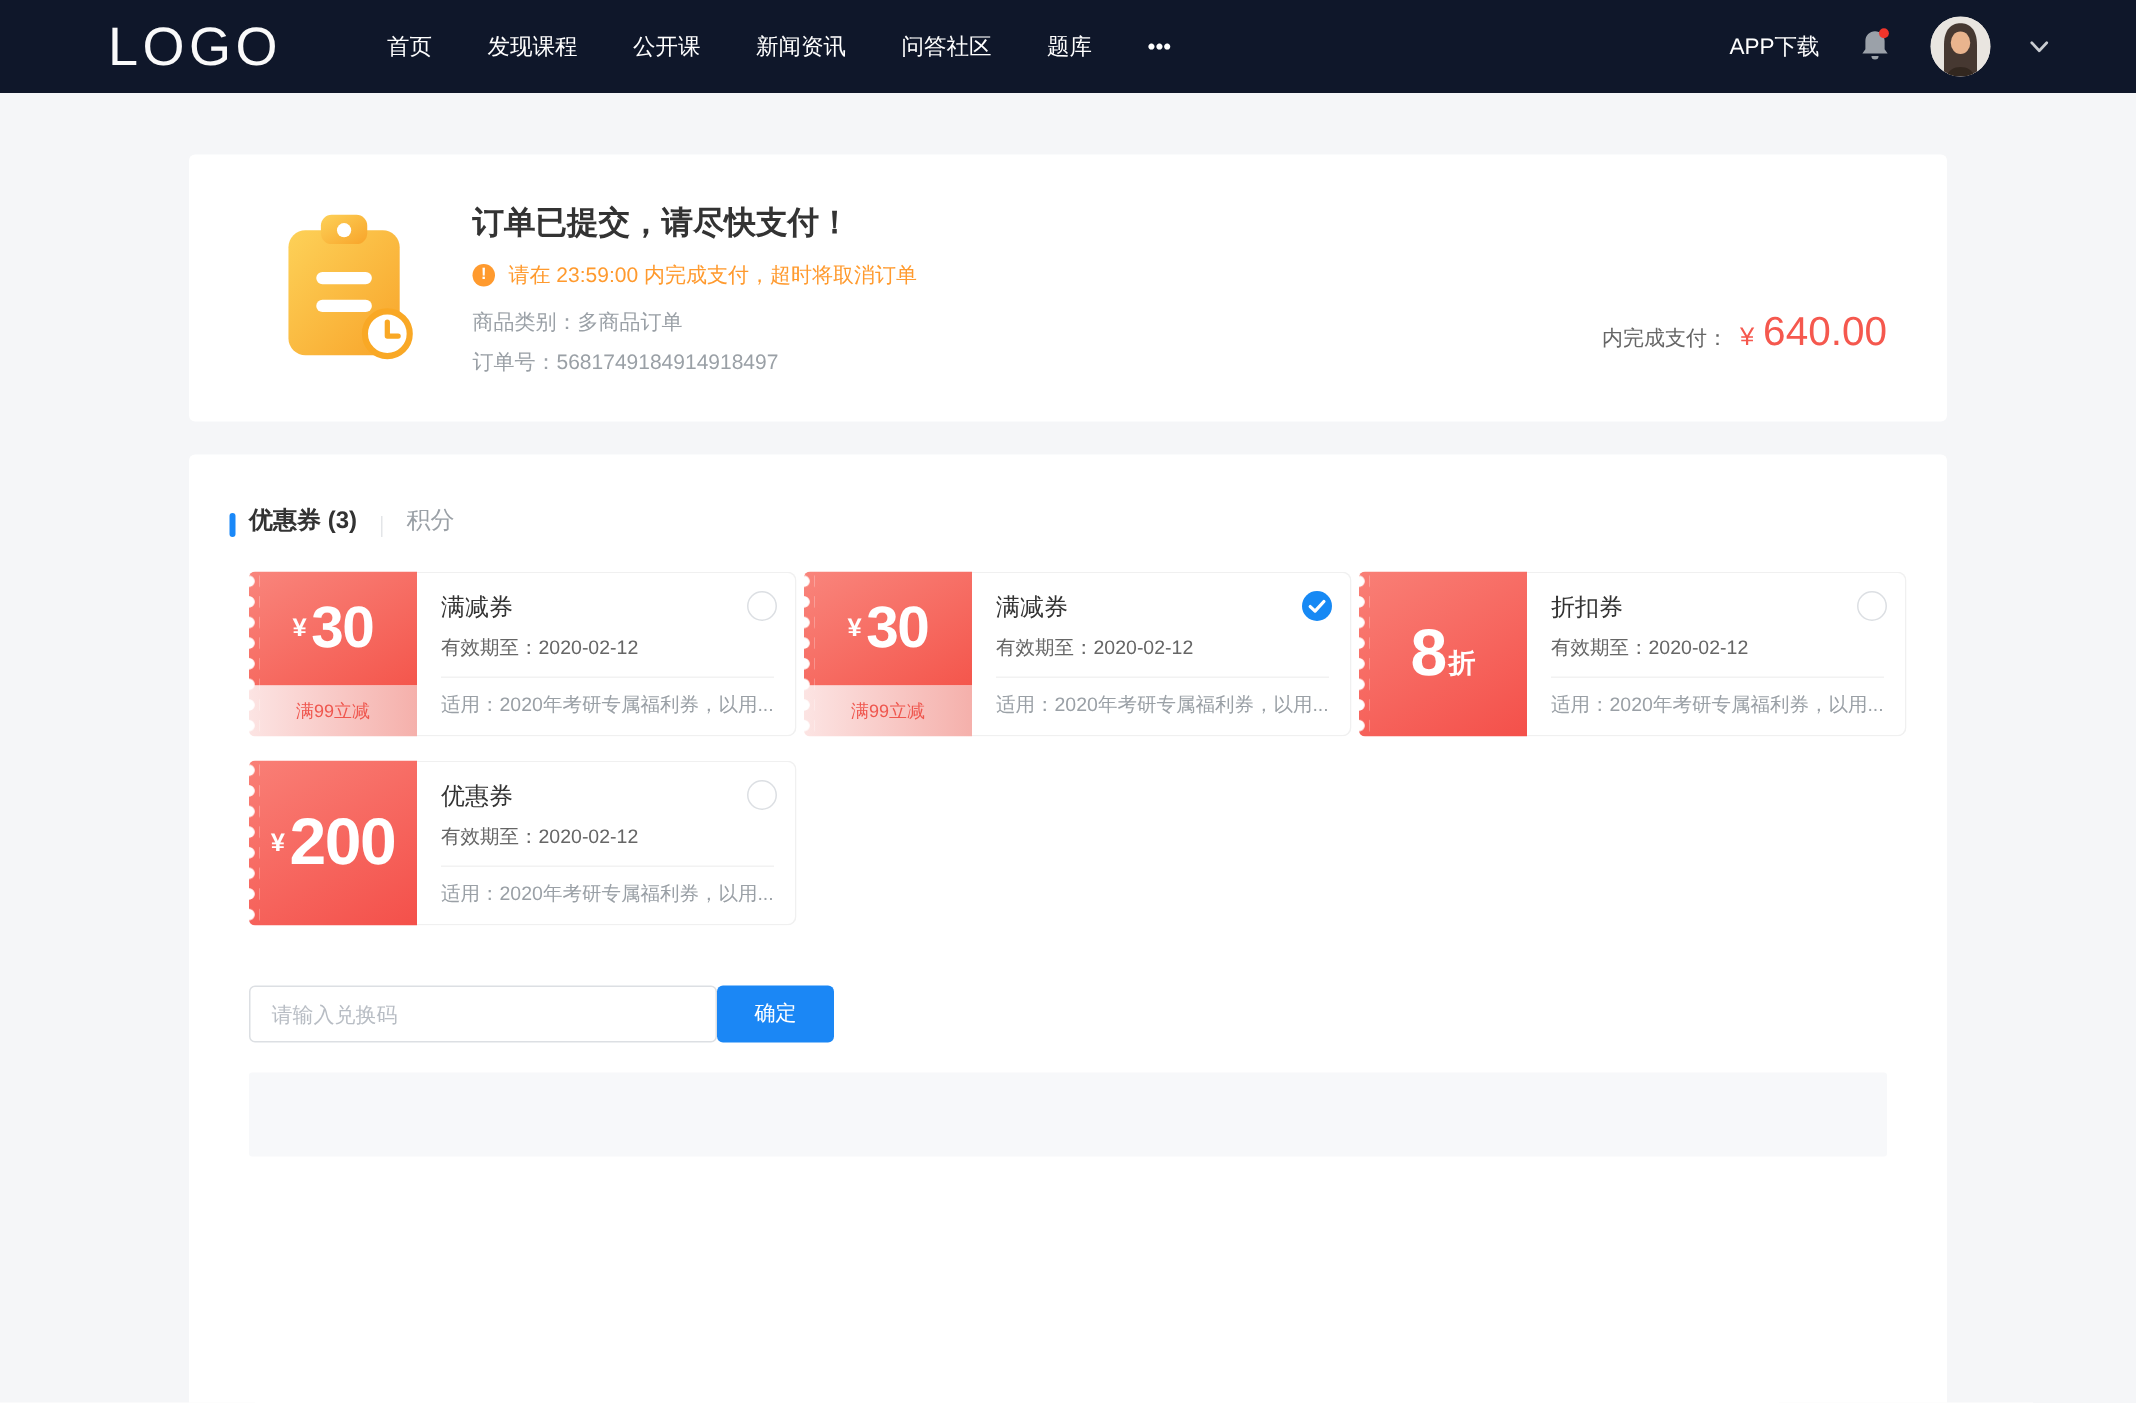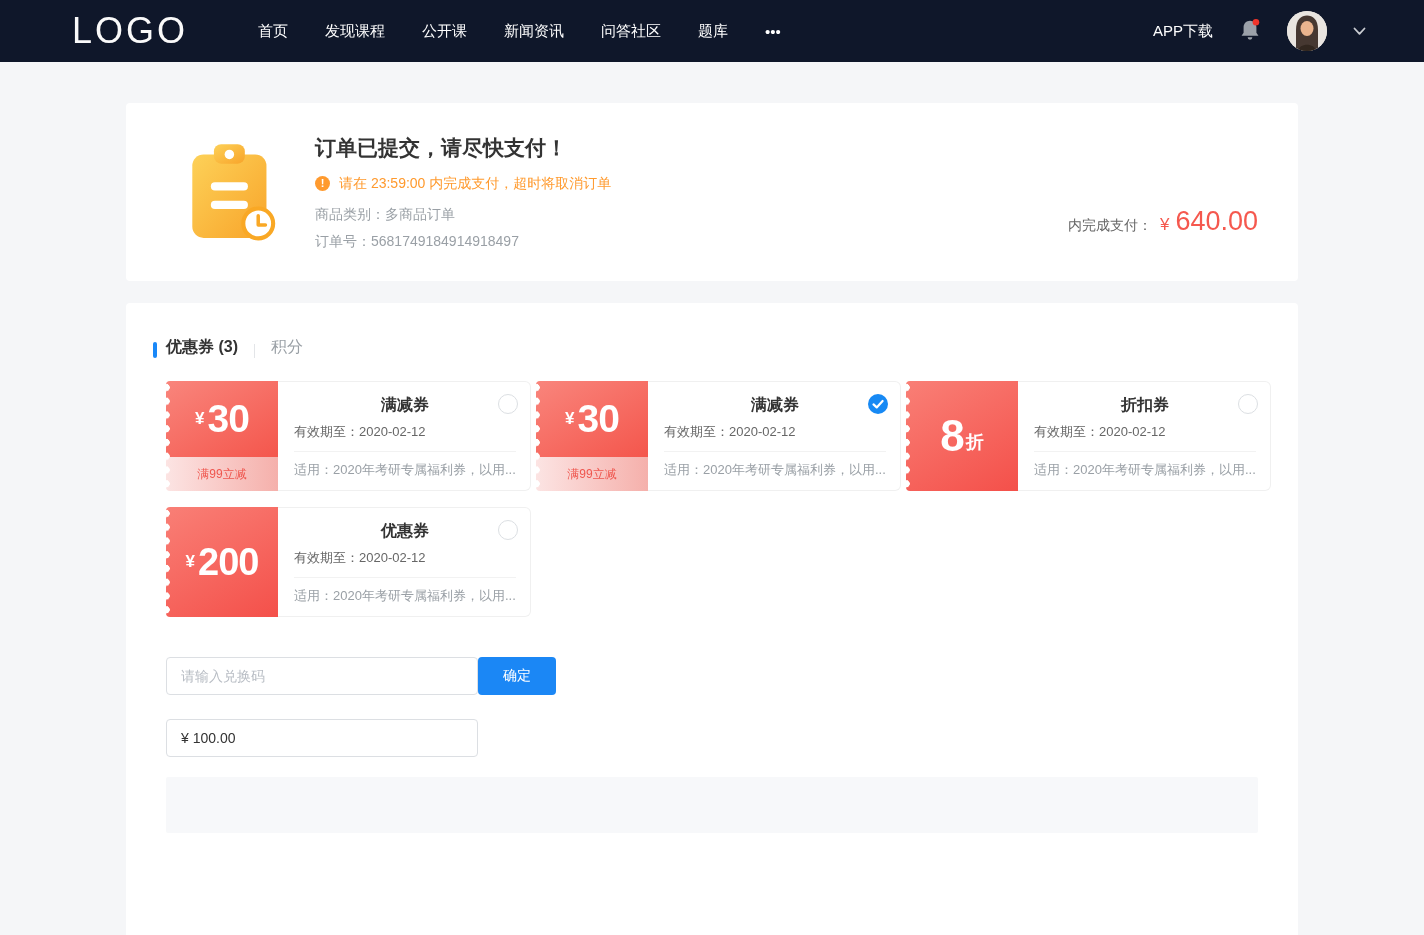--- a/index.html
+++ b/index.html
@@ -65,31 +65,31 @@
     background-image:radial-gradient(circle at 0 6.5px,#fff 3.5px,rgba(255,255,255,0) 4px);
     background-size:7px 13.75px; background-repeat:repeat-y;
   }
   .stub-main {
     flex:1; background:linear-gradient(150deg,#f9857c 0%,#f4564c 100%);
     display:flex; align-items:center; justify-content:center;
   }
   .stub-full { background:linear-gradient(150deg,#f97f76 0%,#f4504a 100%); }
   .cur { font-size:17px; font-weight:bold; margin-right:3px; }
   .amt { font-size:39px; font-weight:bold; letter-spacing:-1px; }
-  .amt-med { font-size:38px; }
+  .amt-med { font-size:44px; }
   .unit { font-size:18px; font-weight:bold; margin-left:2px; margin-top:12px; }
   .stub-band {
     height:34px; flex:0 0 34px; background:linear-gradient(90deg,#fce4e3 0%,#f5b0ab 100%);
     color:#ef564e; font-size:12px; display:flex; align-items:center; justify-content:center;
   }
   .coupon-body {
     flex:1; background:#fff; border:1px solid #f0f0f0; border-left:none;
     border-radius:0 6px 6px 0; padding:13px 14px 0 16px; position:relative;
   }
-  .c-title { font-size:16px; font-weight:bold; color:#333; margin-bottom:7px;text-align:center; }
+  .c-title { font-size:16px; font-weight:normal; color:#333; margin-bottom:7px; }
   .c-exp { font-size:13px; color:#666; padding-bottom:10px; border-bottom:1px solid #f2f2f2; }
   .c-scope { font-size:13px; color:#9aa0a6; padding-top:9px; white-space:nowrap; overflow:hidden; }
   .chk { position:absolute; top:12px; right:12px; width:20px; height:20px; }
   .chk-off { border:1px solid #dcdfe3; border-radius:50%; background:#fff; }
 
   
   .redeem-row { display:flex; margin-top:40px; }
   .redeem-input {
     width:312px; height:38px; border:1px solid #dcdfe3; border-radius:4px;
     padding:0 14px; font-size:14px; color:#333; outline:none;
@@ -273,16 +273,15 @@
       </div>
     </div>
   </div>
 
   <div class="redeem-row">
     <input class="redeem-input" placeholder="请输入兑换码" style="">
     <button class="confirm-btn">确定</button>
   </div>
 
 
-  <input class="balance-input" value="¥ 100.00" style="">
 
   <div class="bottom-bar"></div>
 </div>
 
 </body></html>

